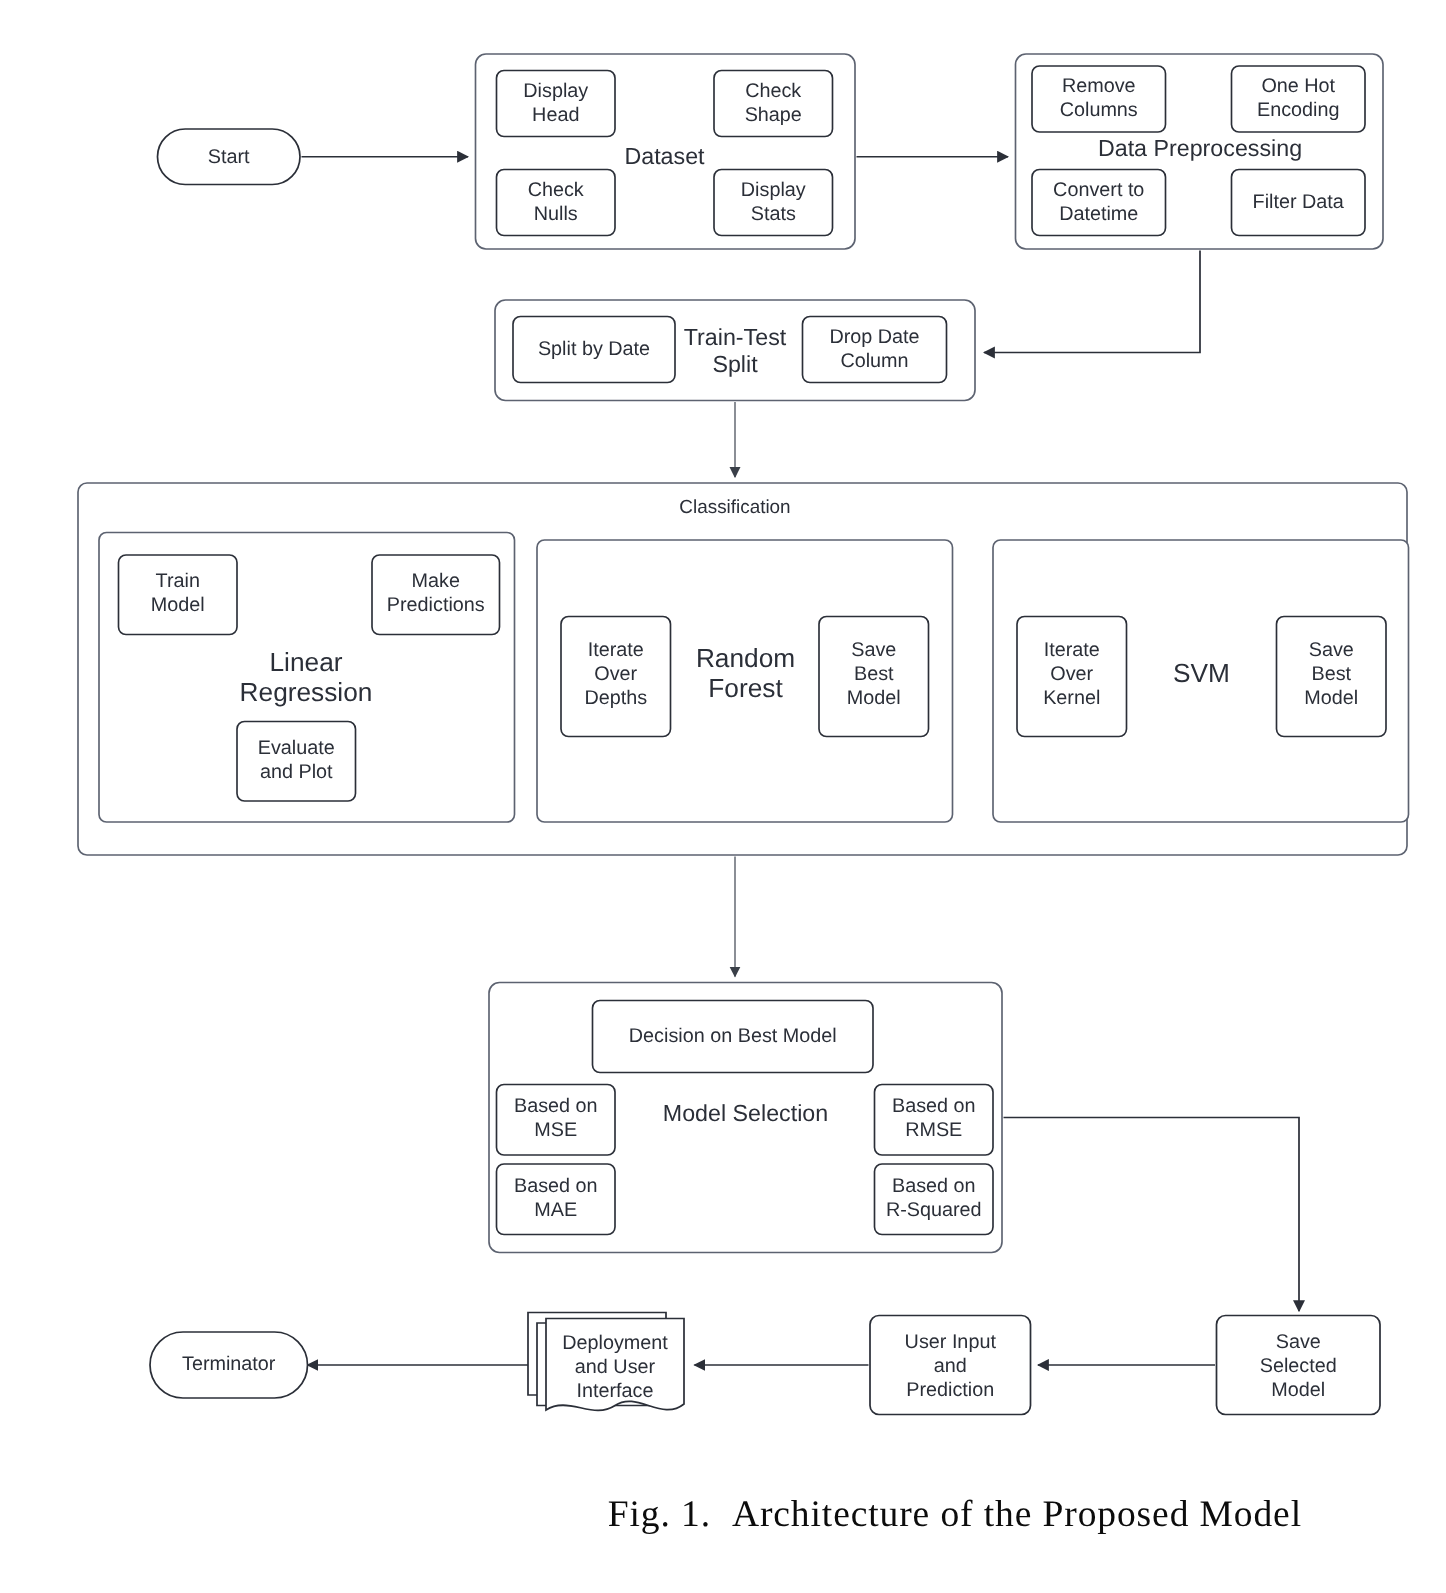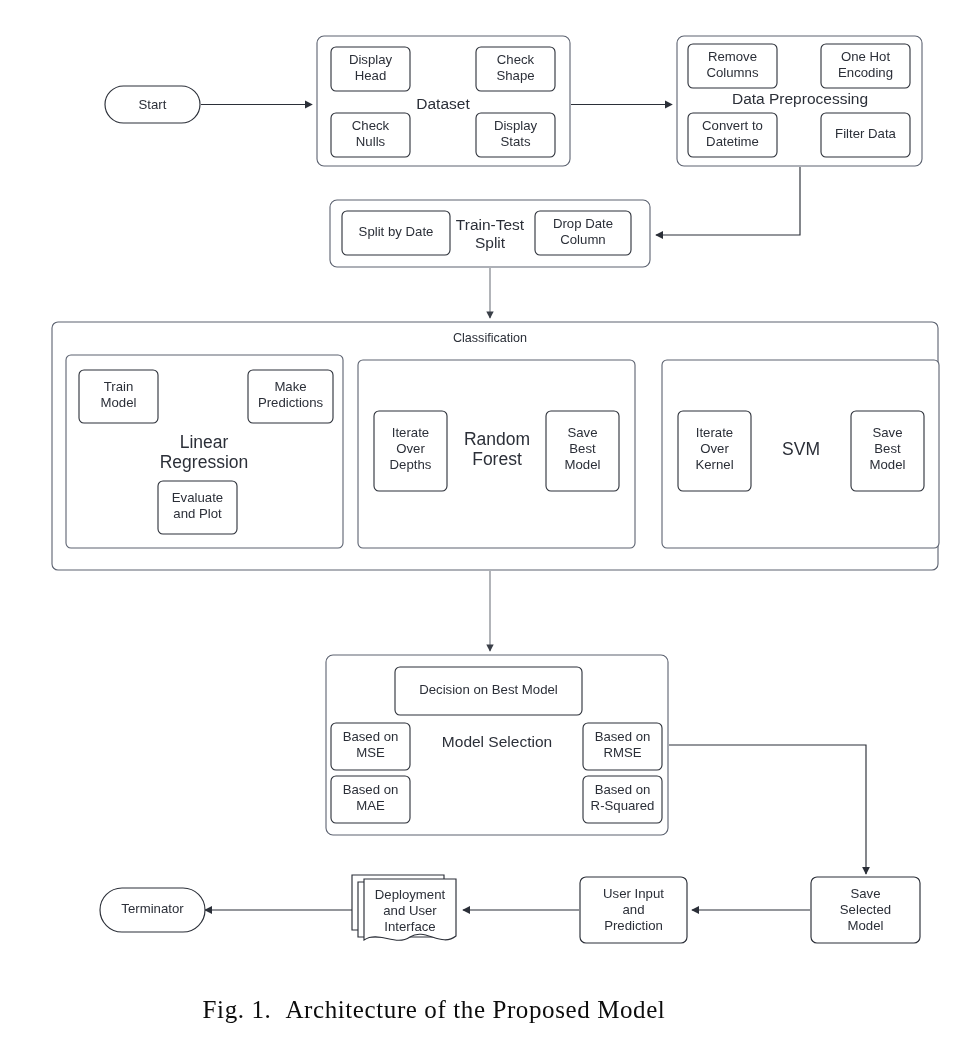--- a/index.html
+++ b/index.html
@@ -61,21 +61,21 @@
   .t-leaf { font-size: 13.2px; }
   .t-group { font-size: 15.5px; }
   .t-group-lg { font-size: 17.5px; }
   .t-term { font-size: 13.2px; }
   .t-section { font-size: 12.6px; }
   .caption {
     position: absolute;
     left: 0;
     top: 996px;
     width: 868px;
-    text-align: center;
+    text-align: right;
     font-family: "Liberation Serif", serif;
     font-size: 25px;
     color: #0c0c0c;
     letter-spacing: 0.6px;
   }
   .caption .cap-label { margin-right: 14px; }
 </style>
 </head>
 <body>
 

